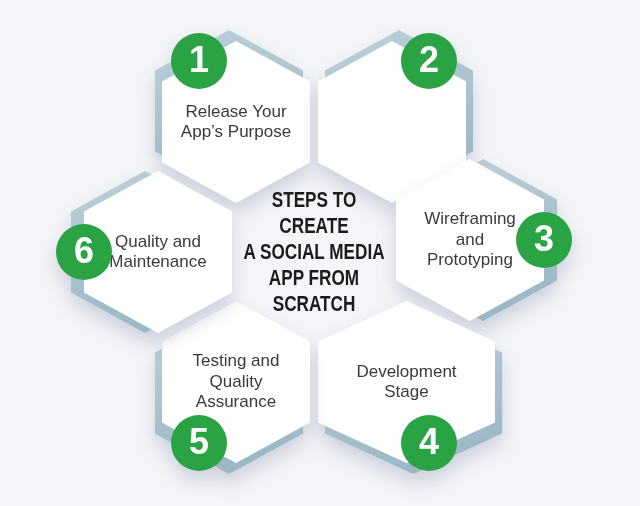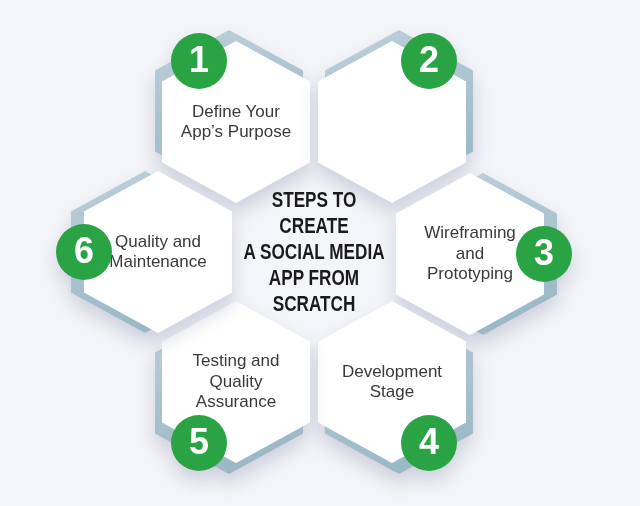--- a/index.html
+++ b/index.html
@@ -48,22 +48,22 @@
     background:#2aa344;
     color:#ffffff;
     display:flex;align-items:center;justify-content:center;
     font-size:36px;font-weight:bold;
     padding-bottom:2px;box-sizing:border-box;
   }
 
   
   #hex1{left:162px;top:41px;}
   #hex2{left:318px;top:41px;}
-  #hex3{left:396px;top:173px;}
-  #hex4{left:318px;top:301px;}
+  #hex3{left:396px;top:159px;}
+  #hex4{left:318px;top:301px;padding-left:29px;}
   #hex5{left:162px;top:301px;}
   #hex6{left:84px; top:171px;}
 
   
   #hex1 .badge{left:9px;  top:-8px;}
   #hex2 .badge{left:83px; top:-8px;}
   #hex3 .badge{left:120px;top:53px;}
   #hex4 .badge{left:83px; top:114px;}
   #hex5 .badge{left:9px;  top:114px;}
   #hex6 .badge{left:-28px;top:53px;}
@@ -80,21 +80,21 @@
   }
 </style>
 </head>
 <body>
 
 <div class="canvas">
 
   <div class="hex" id="hex1">
     <div class="hex-shape accent acc-tl"></div>
     <div class="hex-shape body"></div>
-    <div class="label">Define Your
+    <div class="label">Release Your
 App’s Purpose</div>
     <div class="badge">1</div>
   </div>
 
   <div class="hex" id="hex2">
     <div class="hex-shape accent acc-tr"></div>
     <div class="hex-shape body"></div>
     <div class="badge">2</div>
   </div>
 

